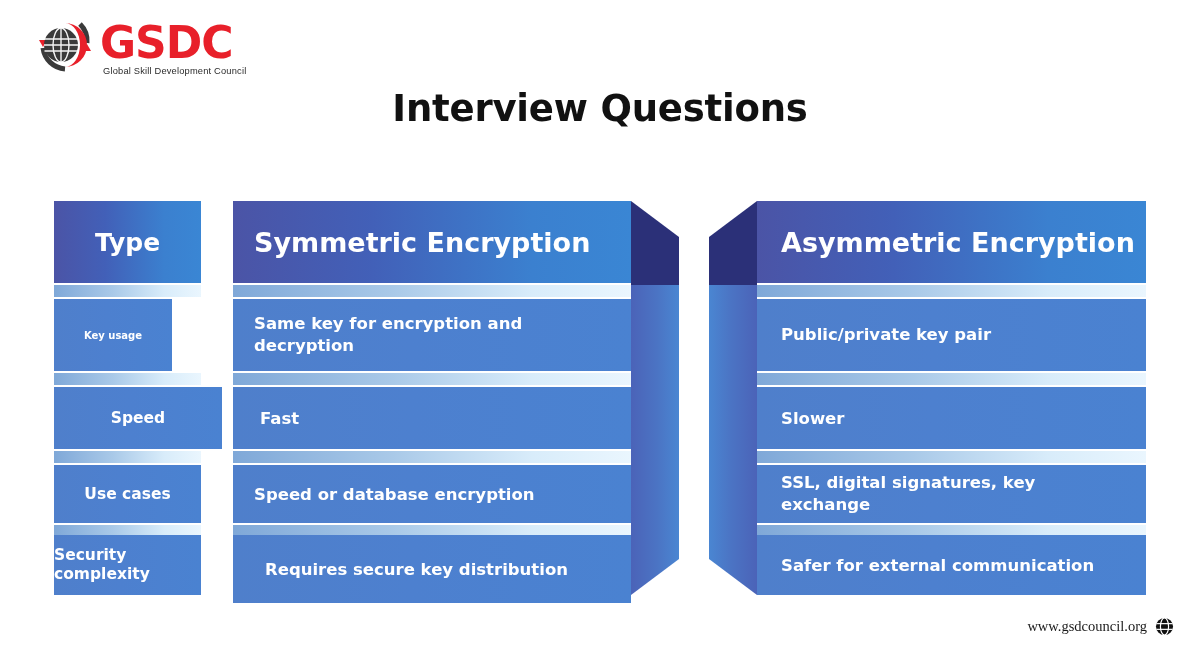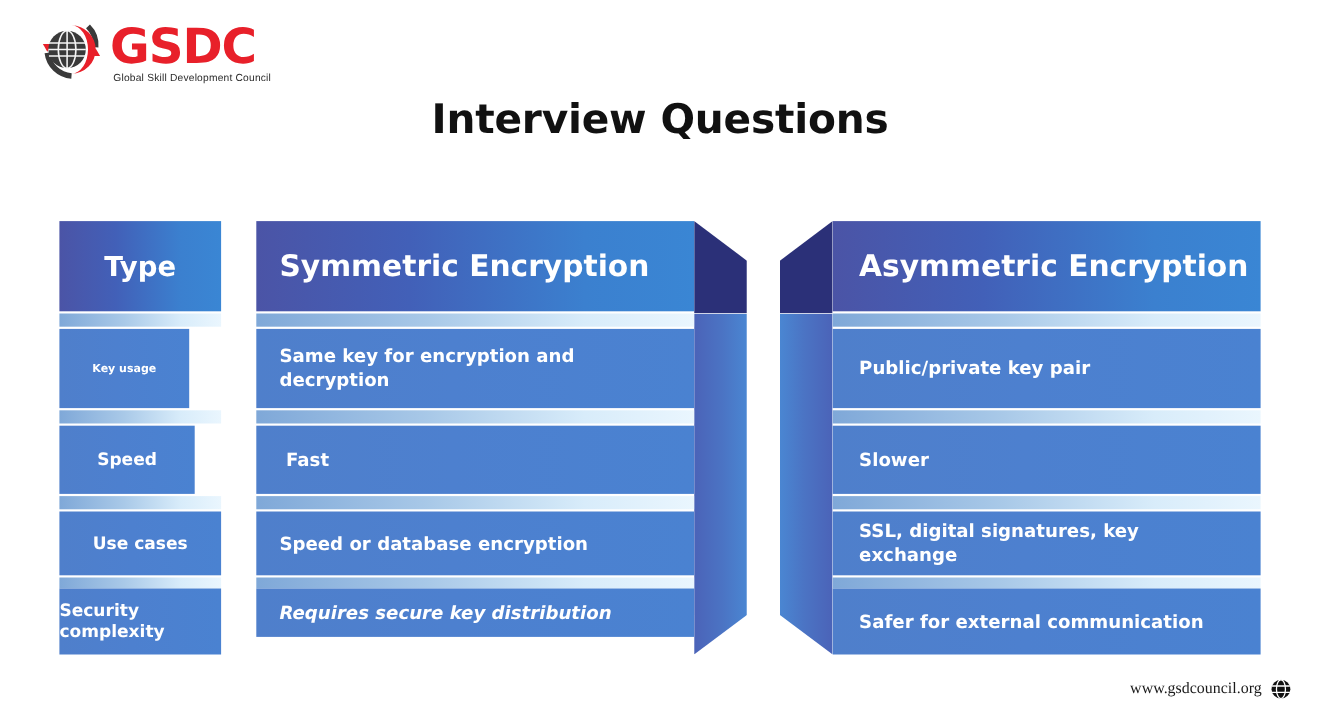--- a/index.html
+++ b/index.html
@@ -136,21 +136,21 @@
     <div class="cell hdr center" style="left:54px; top:201px; width:147px; height:82px; font-size:25px;">
       <span>Type</span>
     </div>
     <div class="divider" style="left:54px; top:285px; width:147px; height:12px;"></div>
 
     <div class="cell center" style="left:54px; top:299px; width:118px; height:72px; font-size:10px;">
       <span>Key usage</span>
     </div>
     <div class="divider" style="left:54px; top:373px; width:147px; height:12px;"></div>
 
-    <div class="cell center" style="left:54px; top:387px; width:123px; height:62px; font-size:15.5px;">
+    <div class="cell center" style="left:54px; top:387px; width:168px; height:62px; font-size:15.5px;">
       <span>Speed</span>
     </div>
     <div class="divider" style="left:54px; top:451px; width:147px; height:12px;"></div>
 
     <div class="cell center" style="left:54px; top:465px; width:147px; height:58px; font-size:15.5px;">
       <span>Use cases</span>
     </div>
     <div class="divider" style="left:54px; top:525px; width:147px; height:10px;"></div>
 
     <div class="cell center" style="left:54px; top:535px; width:147px; height:60px; font-size:15.5px; line-height:1.25;">
@@ -176,21 +176,21 @@
     <div class="cell left" style="left:233px; top:387px; width:398px; height:62px; font-size:16.5px; padding-left:27px;">
       <span>Fast</span>
     </div>
     <div class="divider" style="left:233px; top:451px; width:398px; height:12px;"></div>
 
     <div class="cell left" style="left:233px; top:465px; width:398px; height:58px; font-size:16.5px; padding-left:21px;">
       <span>Speed or database encryption</span>
     </div>
     <div class="divider" style="left:233px; top:525px; width:398px; height:10px;"></div>
 
-    <div class="cell left" style="left:233px; top:535px; width:398px; height:44px; font-size:16.5px; padding-left:21px;font-style:italic;">
+    <div class="cell left" style="left:233px; top:535px; width:398px; height:68px; font-size:16.5px; padding-left:32px;">
       <span>Requires secure key distribution</span>
     </div>
 
     <div class="side-dark" style="left:709px; top:201px; width:48px; height:84px;
                 clip-path:polygon(0 36px, 100% 0, 100% 100%, 0 100%);"></div>
 
     <div class="side-light" style="left:709px; top:285px; width:48px; height:310px;
                 background:linear-gradient(90deg,#4a86d2 0%, #4b74c4 45%, #4b63b8 100%);
                 clip-path:polygon(0 0, 100% 0, 100% 100%, 0 calc(100% - 36px));"></div>
 

